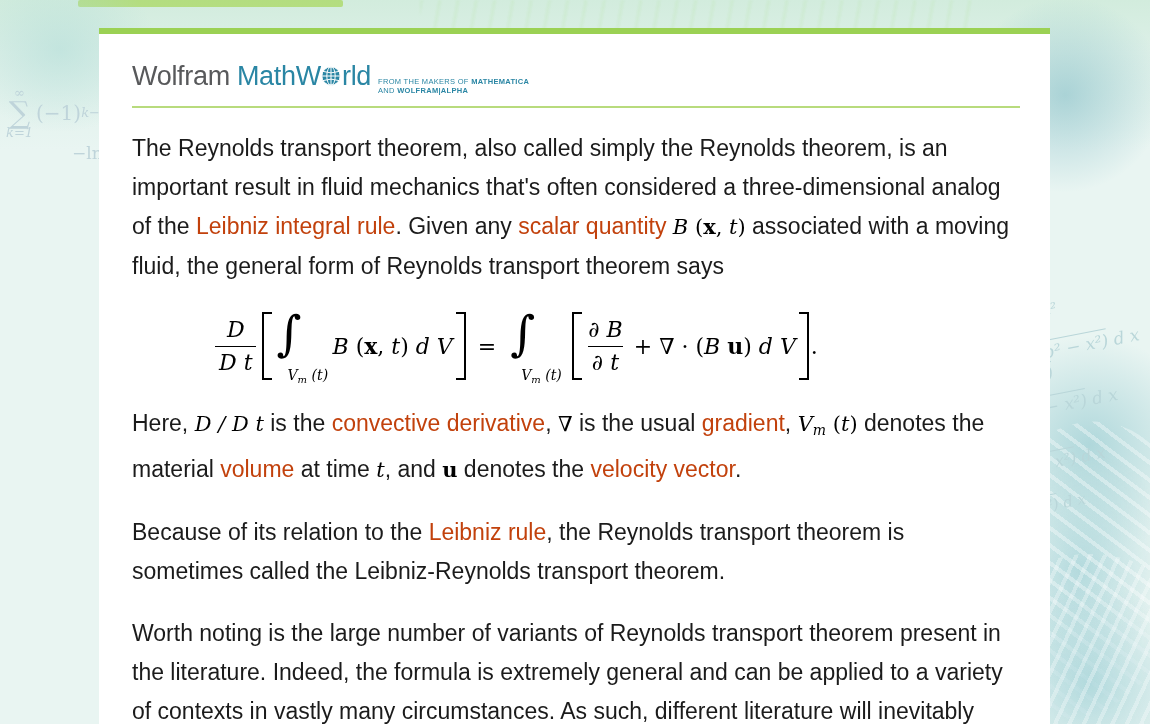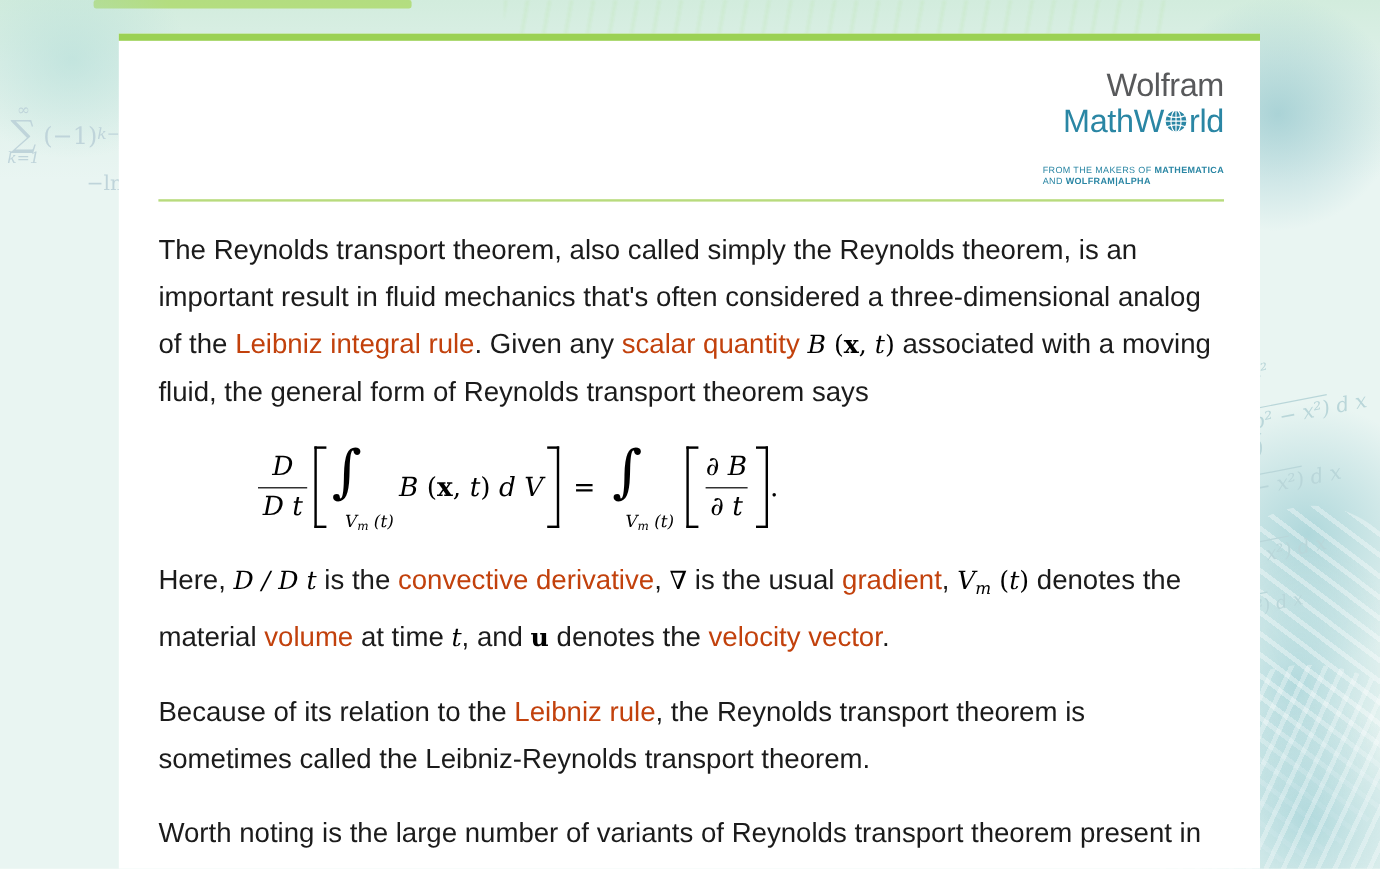--- a/index.html
+++ b/index.html
@@ -54,21 +54,21 @@
     font-family:"DejaVu Serif",serif;white-space:nowrap;}
   .bg-frag .bar{border-top:1.5px solid #b9d6d9;padding-top:1px;display:inline-block;}
   
   .card{
     position:absolute;left:99px;top:28px;width:951px;height:696px;
     background:#ffffff;
   }
   .card-topbar{height:6px;width:100%;background:#9bd154;}
   .card-inner{padding:22px 30px 0 33px;}
   
-  .logo-row{display:flex;align-items:flex-end;cursor:pointer;flex-direction:column;}
+  .logo-row{display:flex;align-items:center;cursor:pointer;}
   .logo-wolfram{font-size:27px;font-weight:500;color:#58595b;letter-spacing:-.3px;line-height:30px;}
   .logo-mw{font-size:27px;font-weight:500;color:#2a86a4;letter-spacing:-.3px;line-height:30px;margin-left:7px;display:inline-flex;align-items:center;}
   .globe{width:20px;height:20px;margin:0 .5px;display:inline-block;}
   .logo-tag{margin-left:7px;margin-top:21px;color:#2a86a4;font-size:7.5px;line-height:9px;letter-spacing:.3px;}
   .logo-tag b{font-weight:700;}
   
   .page-title{margin-top:11px;font-size:43px;line-height:48px;font-weight:400;
     color:#3c7e93;letter-spacing:-.5px;}
   .title-rule{border:none;border-top:2px solid #b8db7d;margin:11px 0 0 0;}
   
@@ -171,20 +171,21 @@
       <span class="eq">=</span>
       <span class="intgroup">
         <span class="int">∫</span>
         <span class="isub"><span>V</span><sub>m</sub><span> (t)</span></span>
       </span>
       <span class="brk l"></span>
       <span class="frac mi">
         <span class="num">∂ B</span>
         <span class="den">∂ t</span>
       </span>
+      <span class="tok"><span> + </span><span>∇</span><span> · </span><span>(</span><span class="mi">B</span><span> </span><span class="mb">u</span><span>) </span><span class="mi">d V</span></span>
       <span class="brk r"></span>
       <span class="f-period">.</span>
     </div>
 
     <p class="para"><span>Here, </span><span class="m mi">D / D t</span><span> is the </span><a>convective derivative</a><span>, </span><span class="m">∇</span><span> is the usual </span><a>gradient</a><span>, </span><span class="m"><span class="mi">V</span><sub>m</sub><span class="tok"> (</span><span class="mi">t</span><span class="tok">)</span></span><span> denotes the material </span><a>volume</a><span> at time </span><span class="m mi">t</span><span>, and </span><span class="m mb">u</span><span> denotes the </span><a>velocity vector</a><span>.</span></p>
 
     <p class="para"><span>Because of its relation to the </span><a>Leibniz rule</a><span>, the Reynolds transport theorem is sometimes called the Leibniz-Reynolds transport theorem.</span></p>
 
     <p class="para">Worth noting is the large number of variants of Reynolds transport theorem present in the literature. Indeed, the formula is extremely general and can be applied to a variety of contexts in vastly many circumstances. As such, different literature will inevitably have</p>
 

